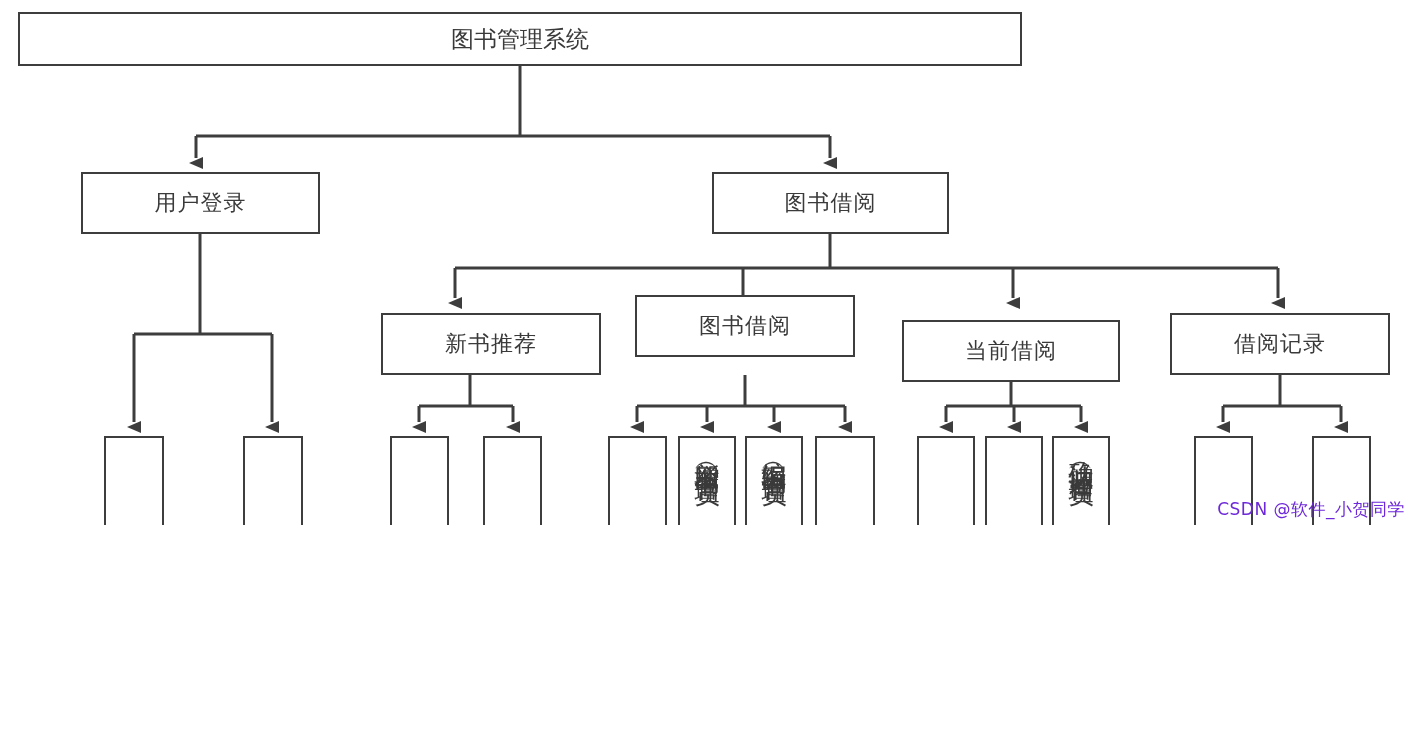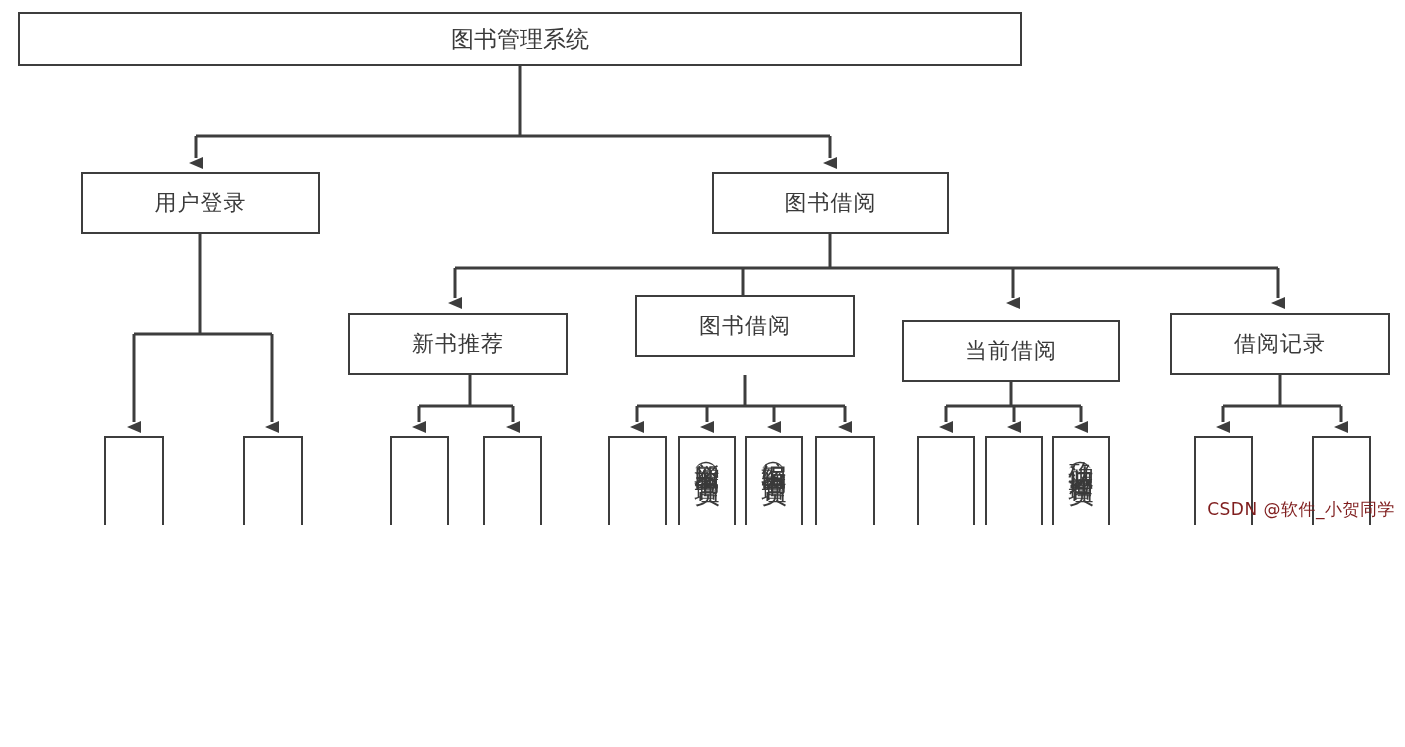--- a/index.html
+++ b/index.html
@@ -14,21 +14,21 @@
   .leaf{position:absolute;box-sizing:border-box;border:2px solid #3d3d3d;background:#fff;
         display:flex;justify-content:center;color:#3a3a3a;overflow:hidden;}
   .leaf .vtext{writing-mode:vertical-rl;text-orientation:upright;font-size:25px;
         line-height:1.08;letter-spacing:3px;white-space:nowrap;}
   .leaf.mid{align-items:center;}
   .leaf.mid .vtext{padding:0;}
   .leaf.bot{align-items:flex-end;}
   .leaf.bot .vtext{padding-bottom:6px;}
   .leaf.top{align-items:flex-start;}
   .leaf.top .vtext{padding-top:4px;}
-  #watermark{position:absolute;right:10px;bottom:4px;font-size:17px;color:#7f1d1d;
+  #watermark{position:absolute;right:0;bottom:4px;font-size:17px;color:#6d28d9;
         letter-spacing:0.5px;white-space:nowrap;}
 </style>
 </head>
 <body>
 
 <div id="canvas">
 
   <svg class="wires" viewBox="0 0 1405 747">
     <defs>
       <marker id="arr" markerWidth="12" markerHeight="14" refX="1" refY="7" orient="auto" markerUnits="userSpaceOnUse">
@@ -83,21 +83,21 @@
     <span>图书管理系统</span>
   </div>
 
   <div class="node h" style="left:81px;top:172px;width:239px;height:62px;">
     <span>用户登录</span>
   </div>
   <div class="node h" style="left:712px;top:172px;width:237px;height:62px;">
     <span>图书借阅</span>
   </div>
 
-  <div class="node h" style="left:348px;top:313px;width:220px;height:62px;">
+  <div class="node h" style="left:381px;top:313px;width:220px;height:62px;">
     <span>新书推荐</span>
   </div>
   <div class="node h" style="left:635px;top:295px;width:220px;height:62px;">
     <span>图书借阅</span>
   </div>
   <div class="node h" style="left:902px;top:320px;width:218px;height:62px;justify-content:center;">
     <span>当前借阅</span>
   </div>
   <div class="node h" style="left:1170px;top:313px;width:220px;height:62px;text-align:center;">
     <span>借阅记录</span>

